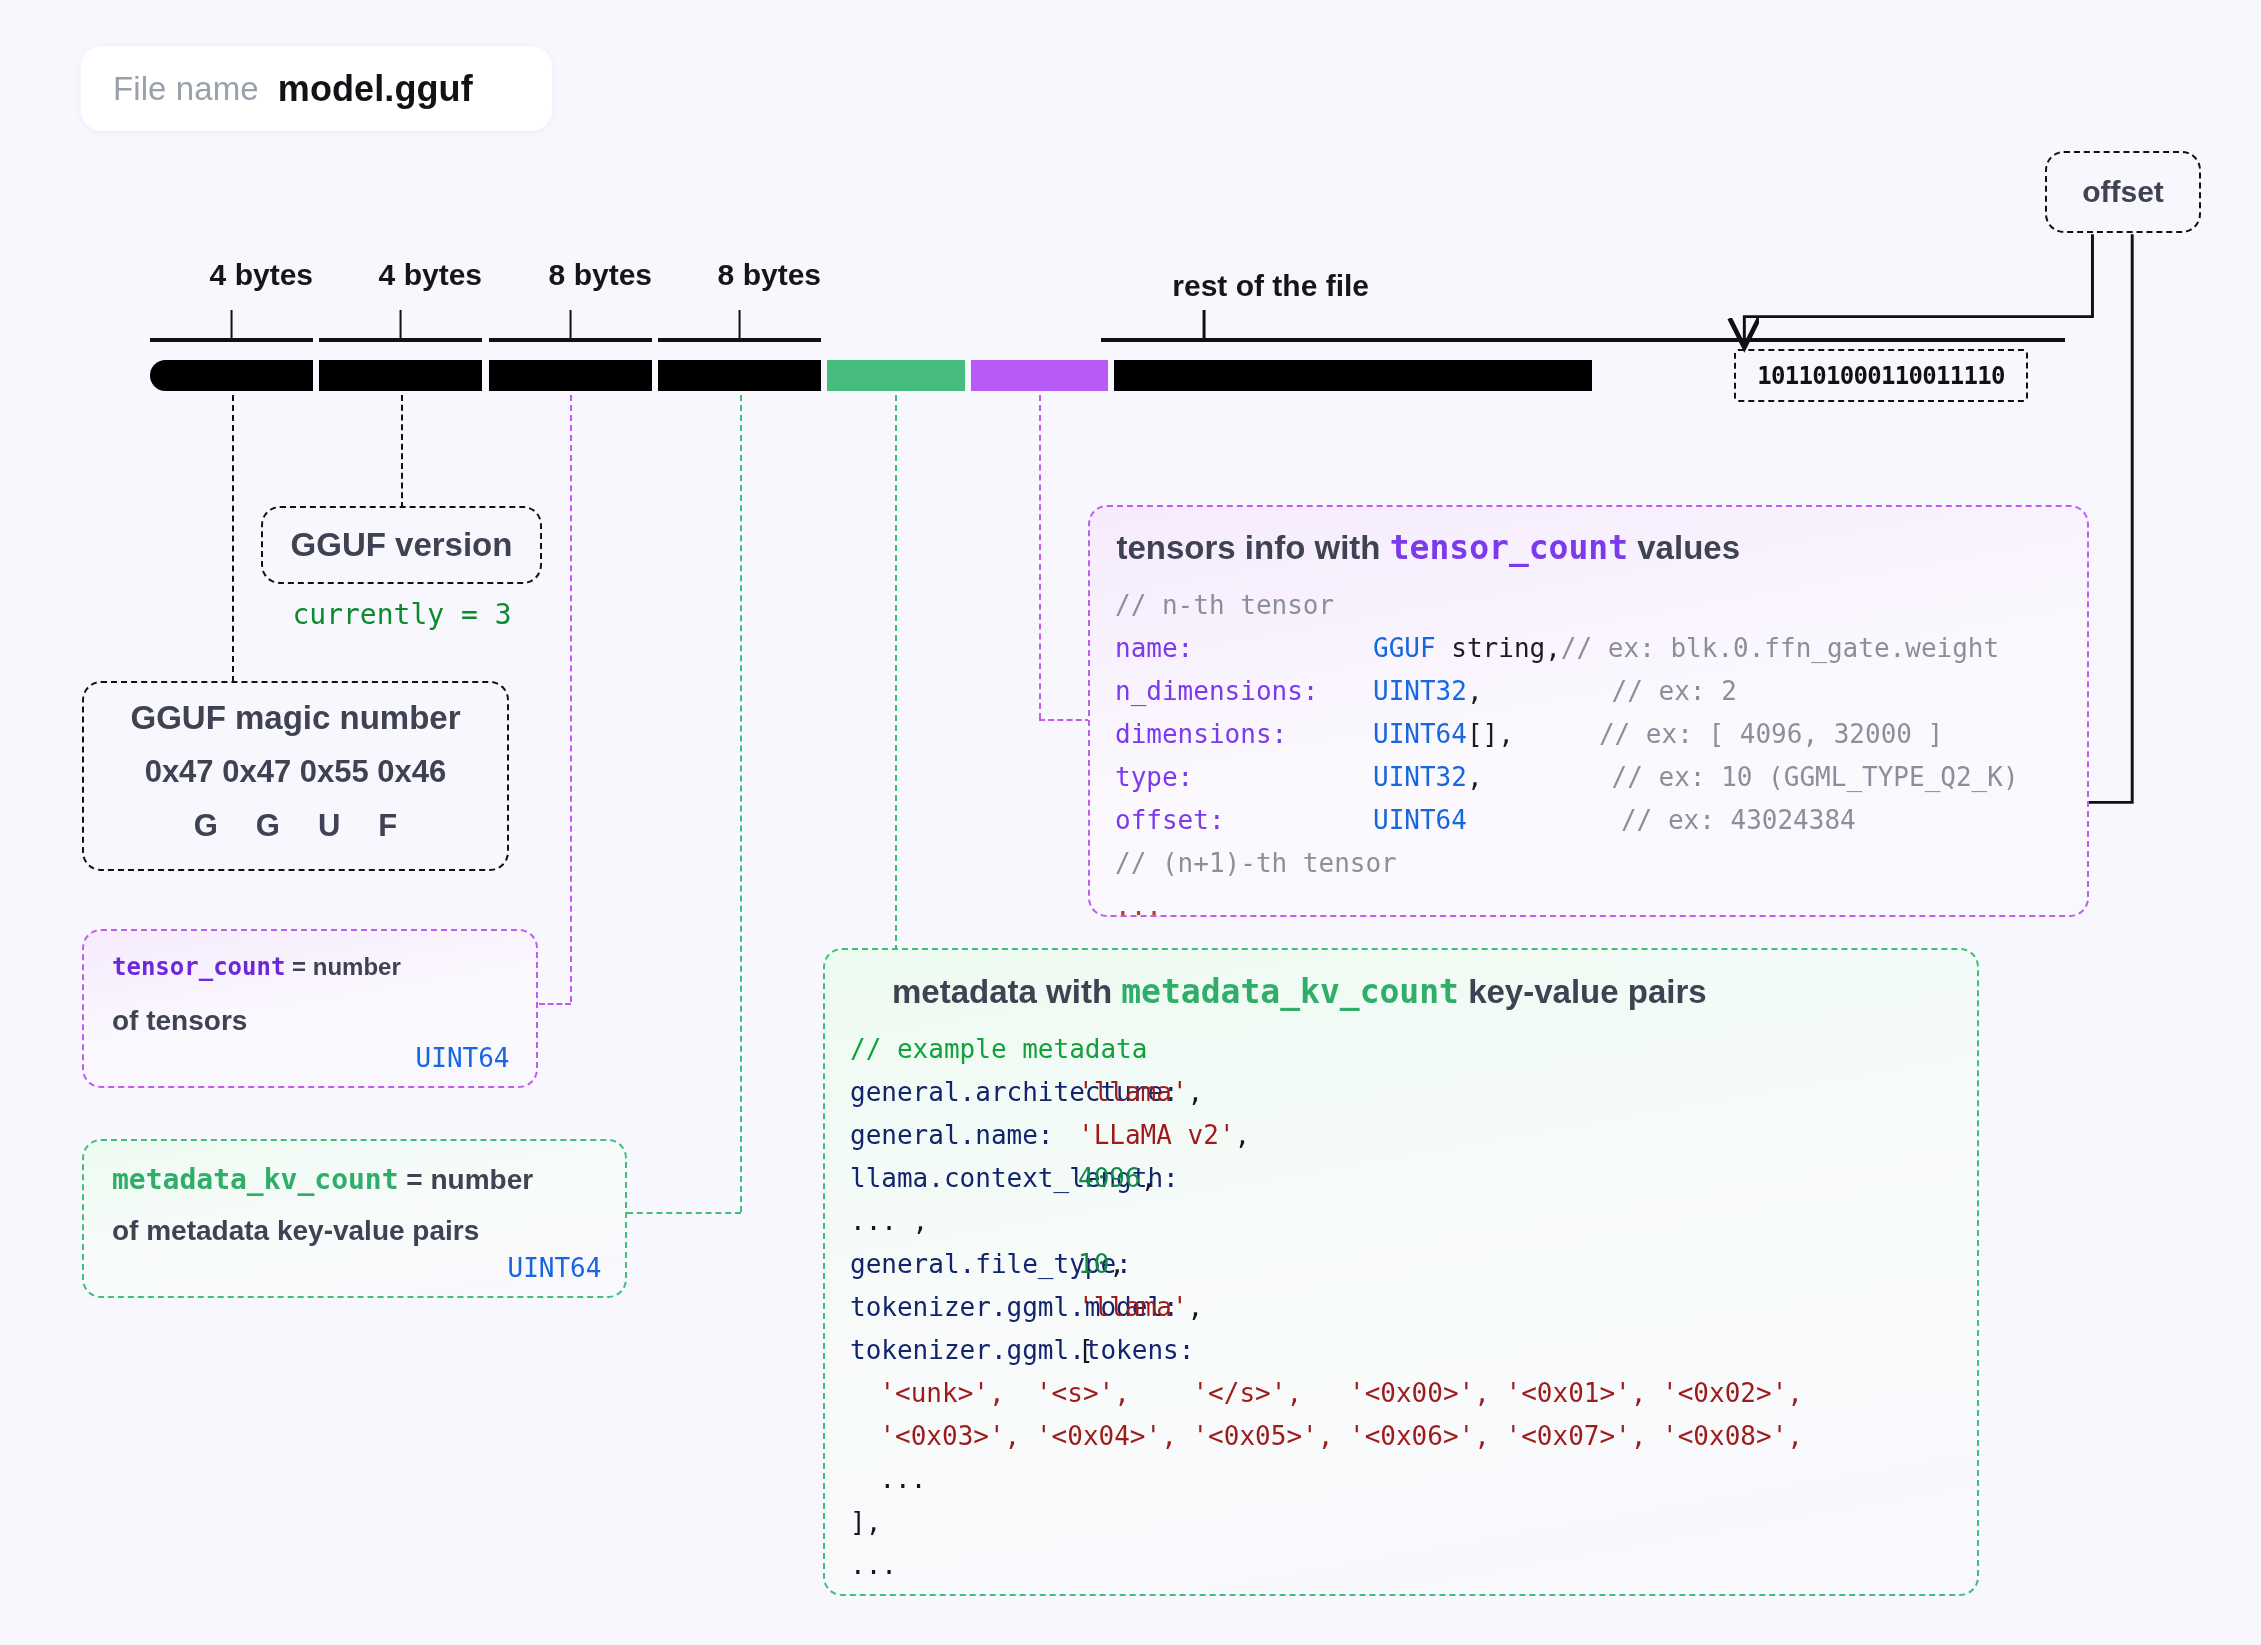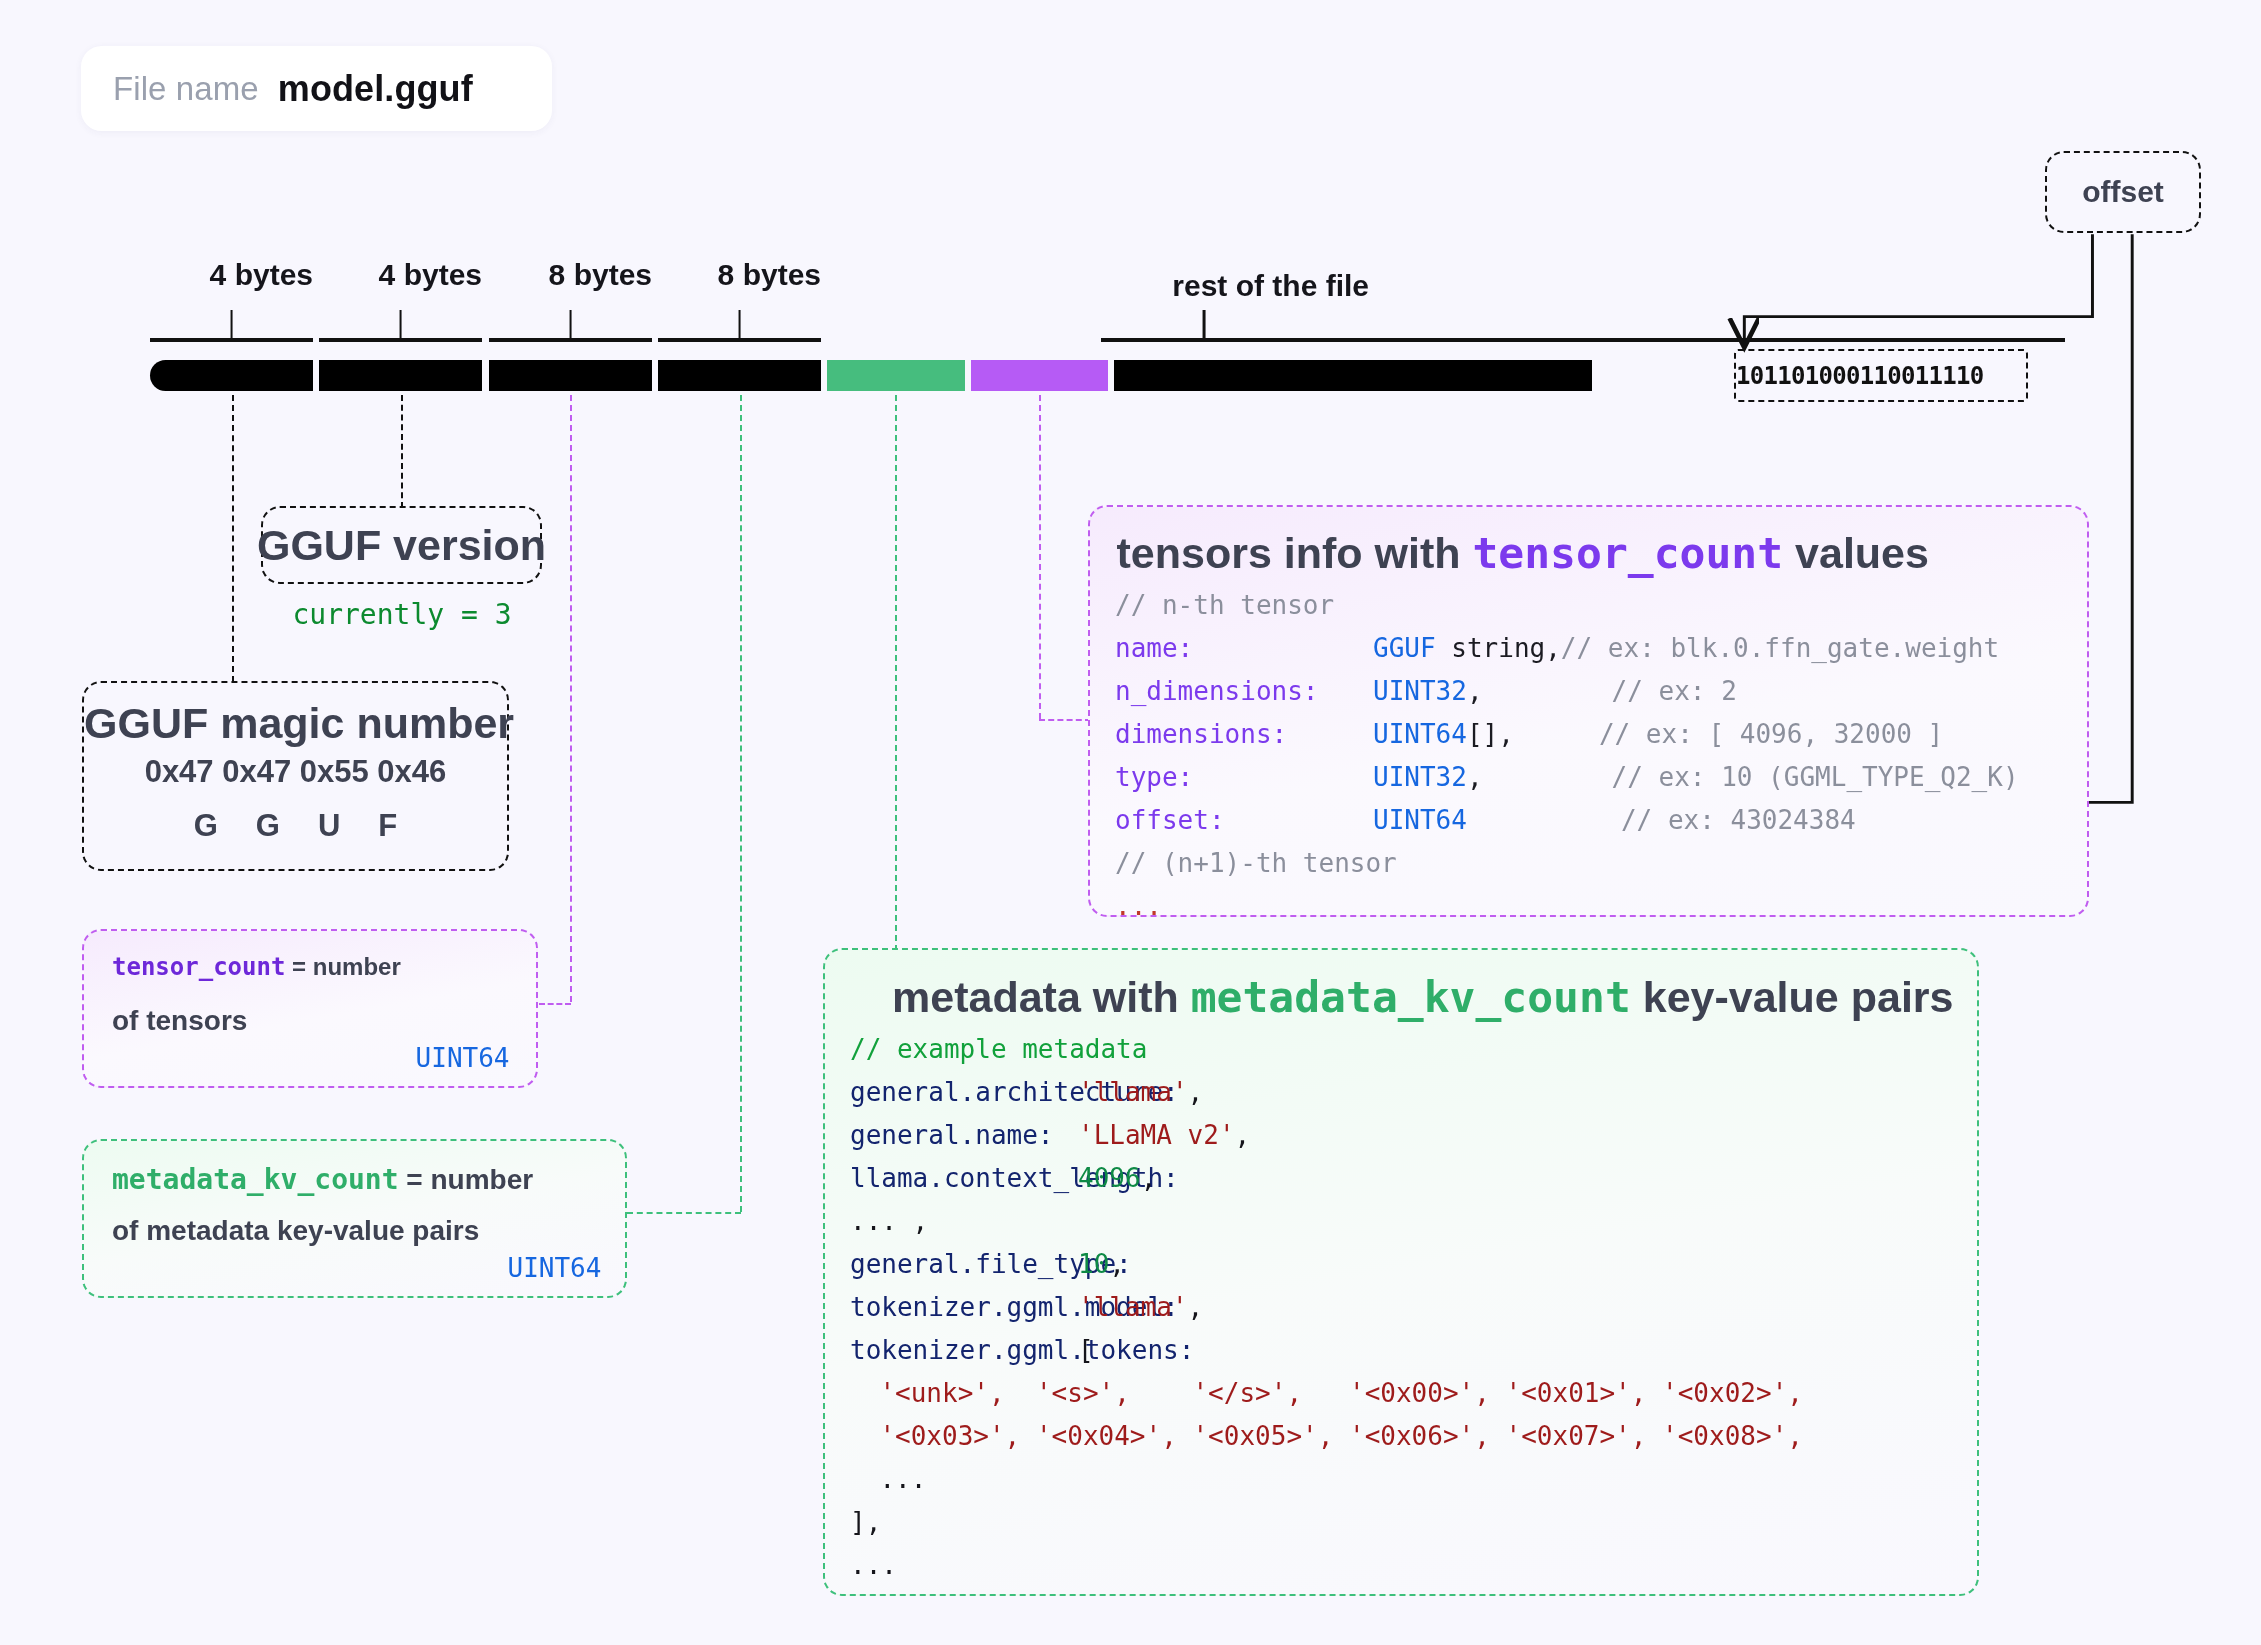--- a/index.html
+++ b/index.html
@@ -35,21 +35,21 @@
   .bar-seg.round-r{border-top-right-radius:15.5px;border-bottom-right-radius:15.5px;}
   .bar-seg.green{background:#46BD7E;}
   .bar-seg.purple{background:#B65BF5;}
 
   
   .callout{position:absolute;box-sizing:border-box;border-radius:19px;}
   .callout.black{border:2.9px dashed #111;}
   .callout.purple{border:2.9px dashed #C05DF0;background:linear-gradient(170deg,#F6EBFD 0%,#FBF9FE 55%,#F9F8FE 100%);}
   .callout.green{border:2.9px dashed #3EC07C;background:linear-gradient(170deg,#EDFBF1 0%,#F8FBFA 50%,#F9F8FE 100%);}
 
-  .ctitle{font-size:43px;font-weight:700;color:#3e4252;white-space:nowrap;}
+  .ctitle{font-size:33px;font-weight:700;color:#3e4252;white-space:nowrap;}
   .mono{font-family:"DejaVu Sans Mono","Liberation Mono",monospace;}
 
   
   .vdash{position:absolute;width:0;border-left:2.9px dashed #111;}
   .vdash.p{border-left-color:#C05DF0;}
   .vdash.g{border-left-color:#3EC07C;}
   .hdash{position:absolute;height:0;border-top:2.9px dashed #C05DF0;}
   .hdash.g{border-top-color:#3EC07C;}
 
   
@@ -96,21 +96,21 @@
   #mkv-l1{position:absolute;left:28px;top:22px;font-size:28px;white-space:nowrap;}
   #mkv-l2{position:absolute;left:28px;top:74px;font-size:28px;font-weight:600;color:#3e4252;}
   #mkv-type{position:absolute;right:23.6px;top:112px;font-size:26px;color:#1667E0;}
 
   .lbl-mono-purple{font-family:"DejaVu Sans Mono","Liberation Mono",monospace;color:#6D28D9;font-weight:700;}
   .lbl-mono-green{font-family:"DejaVu Sans Mono","Liberation Mono",monospace;color:#2FAE69;font-weight:700;}
   .lbl-plain{color:#3e4252;font-weight:700;}
 
   
   #binary-chip{left:1734px;top:349px;width:294px;height:53px;border:2.9px dashed #111;border-radius:4.4px;
-    box-sizing:border-box;display:flex;align-items:center;background:#F8F7FE;}
+    box-sizing:border-box;display:flex;align-items:center;justify-content:center;background:#F8F7FE;}
   #binary-text{font-family:"DejaVu Sans Mono","Liberation Mono",monospace;font-size:24px;font-weight:700;color:#111;letter-spacing:-0.7px;}
 
   svg.ovl{position:absolute;left:0;top:0;width:2261px;height:1646px;pointer-events:none;}
 </style>
 </head>
 <body>
 
 <div class="abs" id="filename-pill">
   <span id="filename-label">File name</span>
   <span id="filename-value">model.gguf</span>

